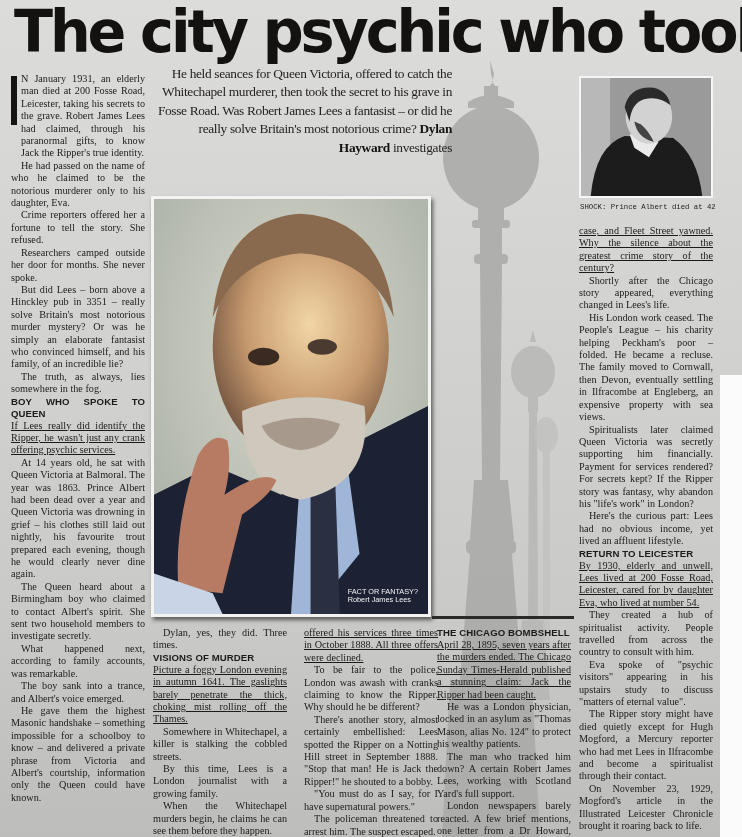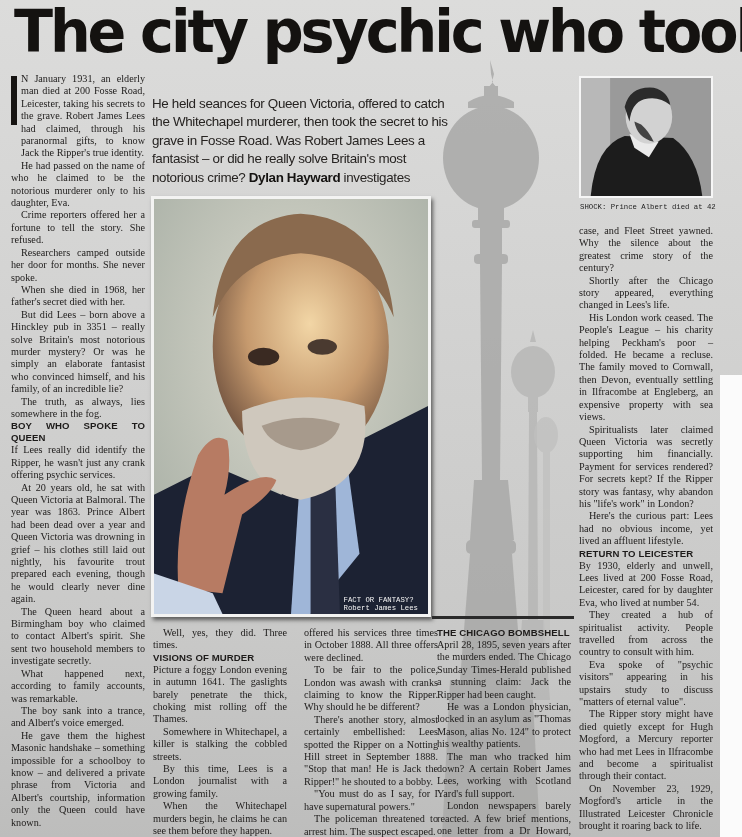--- a/index.html
+++ b/index.html
@@ -14,41 +14,42 @@
     position: absolute; left: 14px; top: -4px; width: 740px;
     font-family: "DejaVu Sans", "Liberation Sans", sans-serif;
     font-weight: 900; font-size: 59px; letter-spacing: -3.2px;
     color: #141210; line-height: 72px; white-space: nowrap;
     transform: scaleX(0.97); transform-origin: left top;
   }
   
   .lamps { position: absolute; left: 430px; top: 60px; width: 160px; height: 777px; pointer-events: none; }
   .col { position: absolute; font-size: 10.2px; line-height: 12.4px; text-align: justify; hyphens: auto; }
   .col p { text-indent: 10px; }
-  .col p.noindent { text-indent: 0; }
+  .col p.noindent { text-indent: 0; text-decoration: underline; }
   .col p.dropcap-p { text-indent: 0; }
   .subhead {
     font-family: "Liberation Sans", "DejaVu Sans", sans-serif;
     font-weight: bold; font-size: 9.6px; line-height: 12px; letter-spacing: 0.1px;
   }
   .standfirst {
-    position: absolute; left: 152px; top: 95px; width: 300px;
-    font-family: Liberation Sans, sans-serif;
+    position: absolute; left: 152px; top: 65px; width: 300px;
+    font-family: Liberation Serif, serif;
     font-size: 13.4px; line-height: 18.4px; color: #262321; letter-spacing: -0.35px;
     font-weight: 300;
+    text-align: right;
   }
   .standfirst b { font-weight: bold; color: #151311; }
   .photo-main {
     position: absolute; left: 151px; top: 196px; width: 280px; height: 421px;
     border: 3px solid #f3f3f2; box-shadow: 2px 3px 4px rgba(0,0,0,0.55);
     overflow: hidden; background: #c4c7bd;
   }
   .photo-caption {
-    position: absolute; right: 10px; bottom: 1px;
-    font-family: Liberation Mono, monospace;
+    position: absolute; right: 10px; bottom: 9px;
+    font-family: Liberation Sans, sans-serif;
     font-size: 7.3px; line-height: 8.6px; color: #f4f4f4;
   }
   .photo-albert {
     position: absolute; left: 579px; top: 76px; width: 134px; height: 122px;
     border: 2px solid #f6f6f6; overflow: hidden; background: #8a8a8a;
   }
   .albert-caption {
     position: absolute; left: 580px; top: 203px;
     font-family: Liberation Mono, monospace;
     font-size: 7.3px; color: #222;
@@ -91,26 +92,25 @@
   </g>
 </svg>
 
 <div class="dropcap-bar"></div>
 
 <div class="col" style="left:11px; top:73px; width:134px;">
   <p class="dropcap-p" style="padding-left:10px; text-indent:0;"><span>N January 1931, an elderly man died at 200 Fosse Road, Leicester, taking his secrets to the grave. Robert James Lees had claimed, through his paranormal gifts, to know Jack the Ripper's true identity.</span></p>
   <p>He had passed on the name of who he claimed to be the notorious murderer only to his daughter, Eva.</p>
   <p>Crime reporters offered her a fortune to tell the story. She refused.</p>
   <p>Researchers camped outside her door for months. She never spoke.</p>
-  <p>When she died in 1968, her father's secret died with her.</p>
   <p>But did Lees – born above a Hinckley pub in 3351 – really solve Britain's most notorious murder mystery? Or was he simply an elaborate fantasist who convinced himself, and his family, of an incredible lie?</p>
   <p>The truth, as always, lies somewhere in the fog.</p>
   <div class="subhead">BOY WHO SPOKE TO QUEEN</div>
   <p class="noindent">If Lees really did identify the Ripper, he wasn't just any crank offering psychic services.</p>
-  <p>At 20 years old, he sat with Queen Victoria at Balmoral. The year was 1863. Prince Albert had been dead over a year and Queen Victoria was drowning in grief – his clothes still laid out nightly, his favourite trout prepared each evening, though he would clearly never dine again.</p>
+  <p>At 14 years old, he sat with Queen Victoria at Balmoral. The year was 1863. Prince Albert had been dead over a year and Queen Victoria was drowning in grief – his clothes still laid out nightly, his favourite trout prepared each evening, though he would clearly never dine again.</p>
   <p>The Queen heard about a Birmingham boy who claimed to contact Albert's spirit. She sent two household members to investigate secretly.</p>
   <p>What happened next, according to family accounts, was remarkable.</p>
   <p>The boy sank into a trance, and Albert's voice emerged.</p>
   <p>He gave them the highest Masonic handshake – something impossible for a schoolboy to know – and delivered a private phrase from Victoria and Albert's courtship, information only the Queen could have known.</p>
 
 </div>
 
 <div class="standfirst">
   <span>He held seances for Queen Victoria, offered to catch the Whitechapel murderer, then took the secret to his grave in Fosse Road. Was Robert James Lees a fantasist – or did he really solve Britain's most notorious crime?</span>
   <b>Dylan Hayward</b><span> investigates</span>
@@ -156,21 +156,21 @@
     <path d="M10 122 Q15 70 45 60 L95 62 Q120 80 125 122 Z" fill="#1c1c1c"></path>
     <path d="M50 58 L80 66 L70 82 L55 72 Z" fill="#eaeaea"></path>
     <ellipse cx="70" cy="40" rx="24" ry="28" fill="#d2d2d2"></ellipse>
     <path d="M45 30 Q50 8 75 10 Q90 14 92 28 Q80 18 65 22 Q52 26 50 45 Z" fill="#2a2a2a"></path>
     <path d="M55 45 Q58 62 75 66 Q70 55 62 48 Z" fill="#444"></path>
   </svg>
 </div>
 <div class="albert-caption">SHOCK: Prince Albert died at 42</div>
 
 <div class="col" style="left:153px; top:627px; width:134px;">
-  <p>Well, yes, they did. Three times.</p>
+  <p>Dylan, yes, they did. Three times.</p>
   <div class="subhead">VISIONS OF MURDER</div>
   <p class="noindent">Picture a foggy London evening in autumn 1641. The gaslights barely penetrate the thick, choking mist rolling off the Thames.</p>
   <p>Somewhere in Whitechapel, a killer is stalking the cobbled streets.</p>
   <p>By this time, Lees is a London journalist with a growing family.</p>
   <p>When the Whitechapel murders begin, he claims he can see them before they happen.</p>
 
 </div>
 
 <div class="col" style="left:304px; top:627px; width:134px;">
   <p class="noindent">offered his services three times in October 1888. All three offers were declined.</p>

